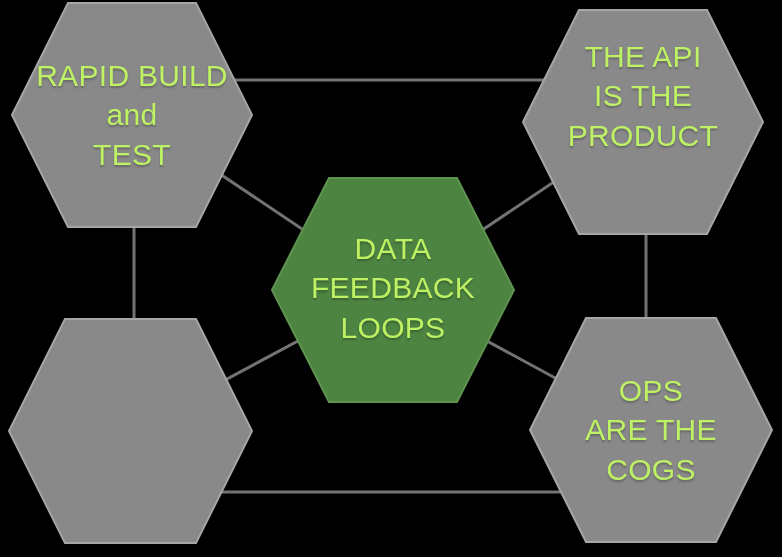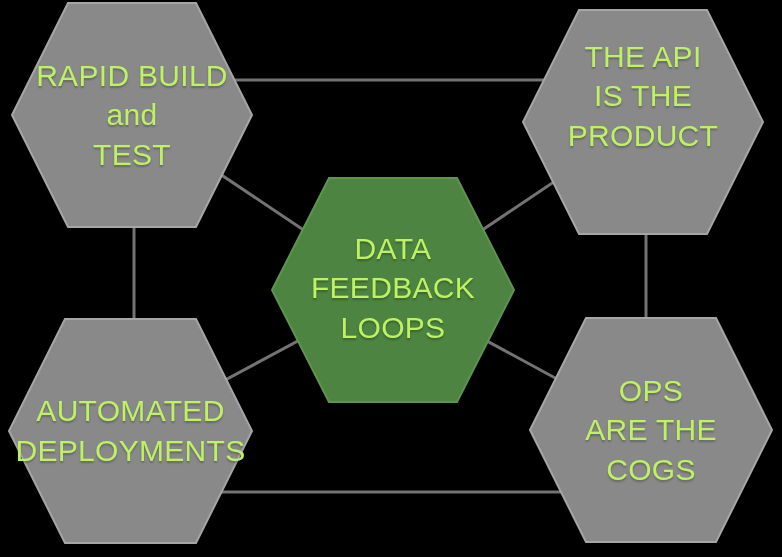--- a/index.html
+++ b/index.html
@@ -72,20 +72,18 @@
 TEST</div>
 
   <div class="hex-label lbl-top-right">THE API
 IS THE
 PRODUCT</div>
 
   <div class="hex-label lbl-center">DATA
 FEEDBACK
 LOOPS</div>
 
-  <div class="hex-label lbl-bottom-left">AUTOMATED
-DEPLOYMENTS</div>
 
   <div class="hex-label lbl-bottom-right">OPS
 ARE THE
 COGS</div>
 
 </div>
 
 </body></html>

